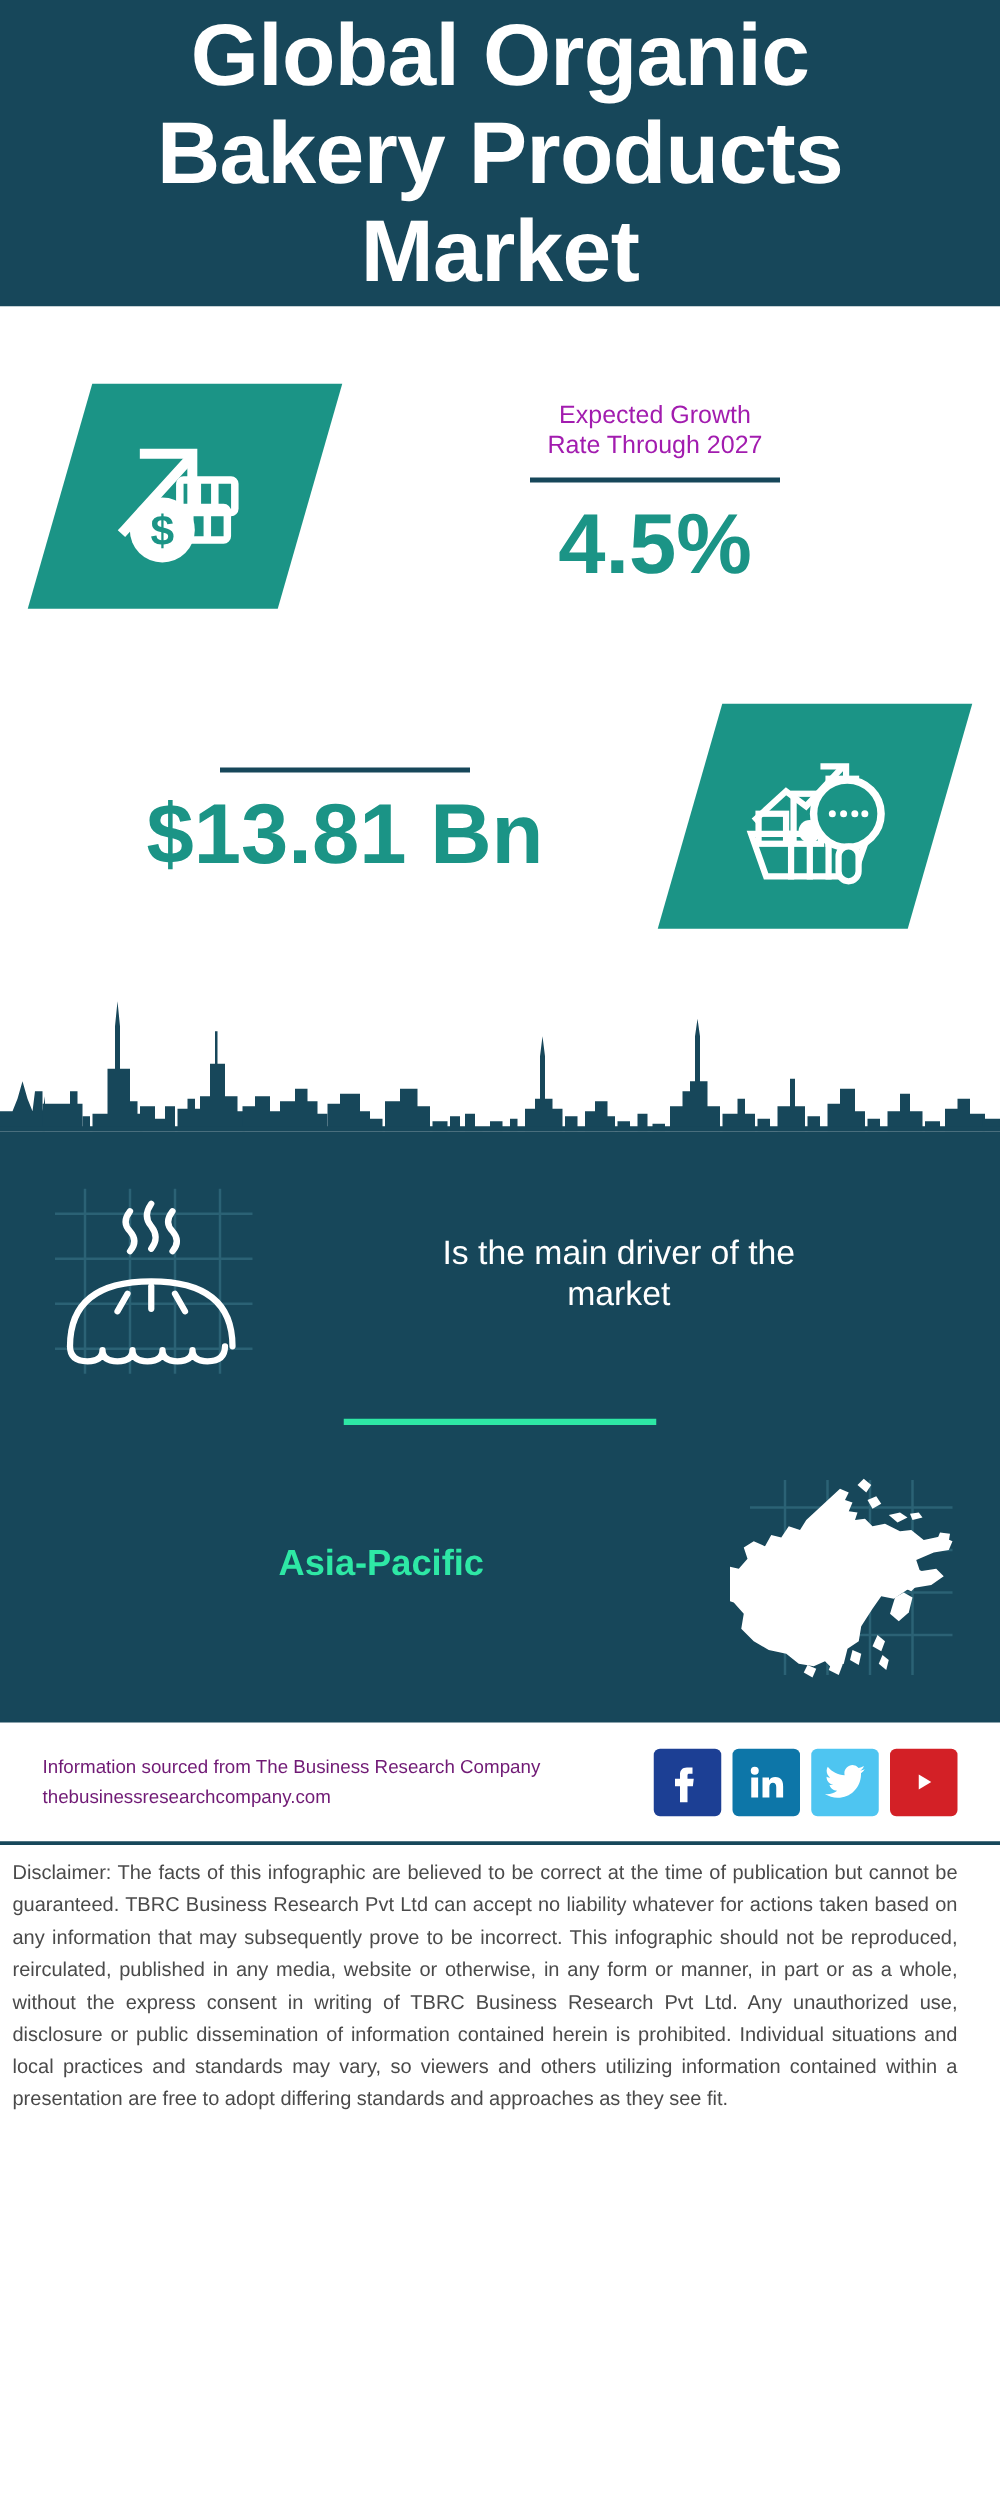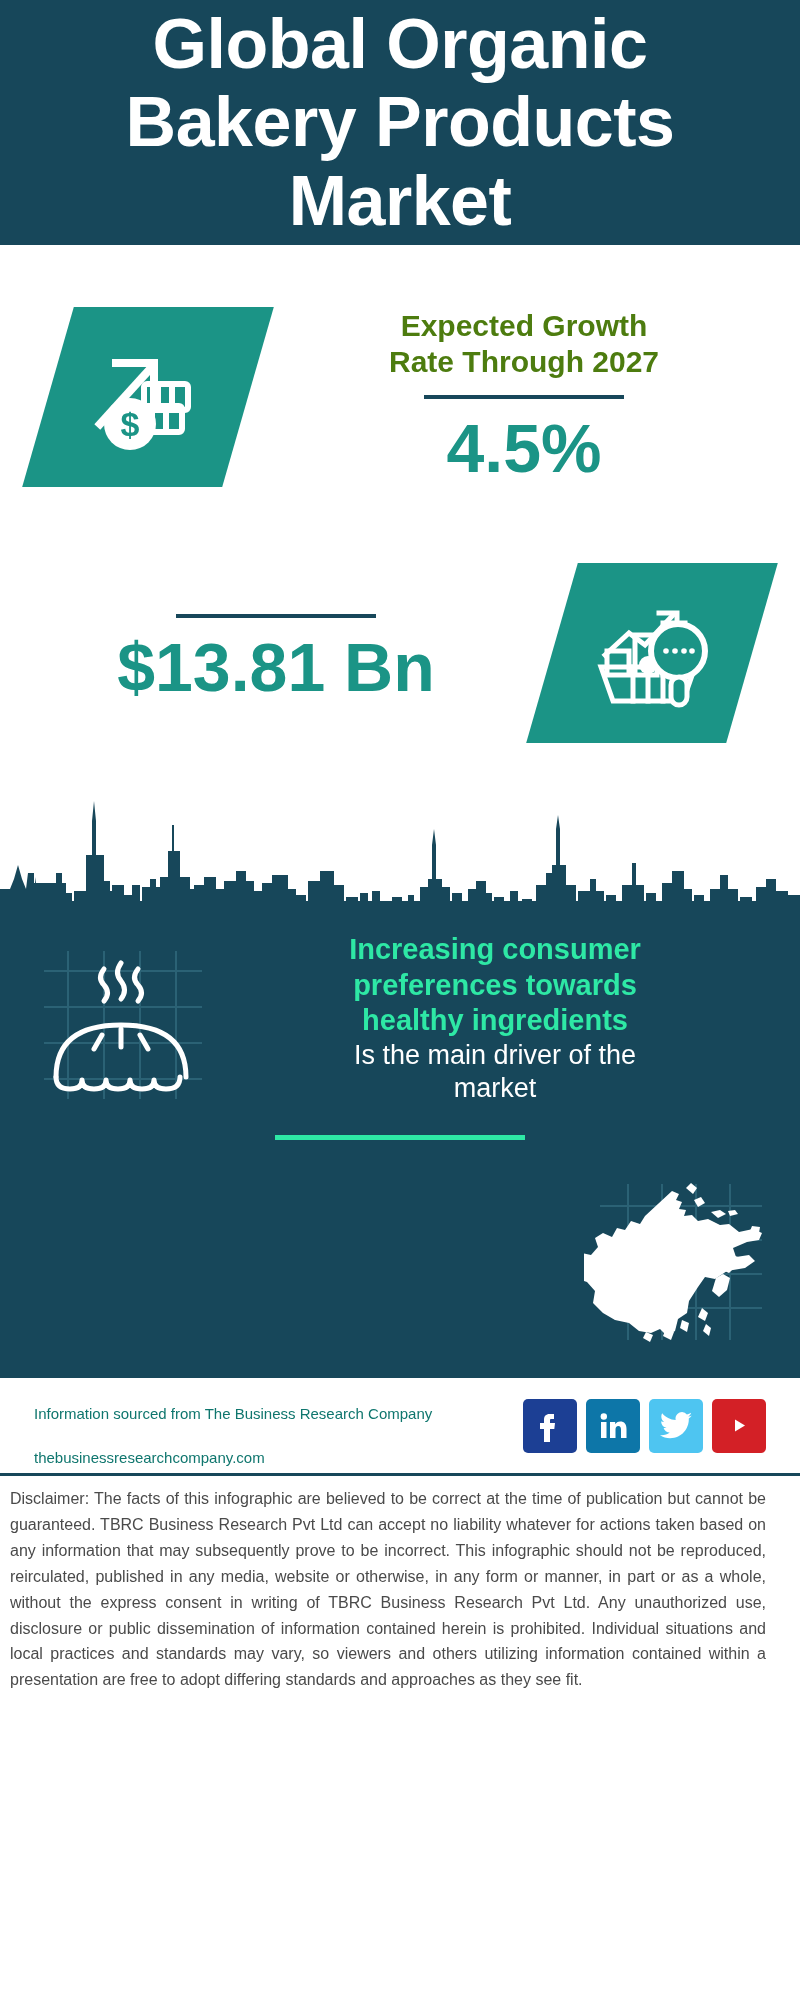--- a/index.html
+++ b/index.html
@@ -42,22 +42,22 @@
     width:200px; height:180px;
     background:#1b9486;
     transform: skewX(-16deg);
     display:flex; align-items:center; justify-content:center;
     flex:none;
   }
   .para .glyph { transform: skewX(16deg); display:block; }
 
   .stat-text { flex:1; text-align:center; padding:0 18px; }
   .stat-label {
-    color:#4d7c0f;
-    font-size:30px; font-weight:bold; line-height:1.22;
+    color:#a21caf;
+    font-size:20px; font-weight:normal; line-height:1.22;
     white-space:pre-line;
   }
   .stat-rule {
     width:200px; height:4px; background:#17475a;
     margin:14px auto 12px auto;
   }
   .stat-value {
     color:#1b9486;
     font-size:68px; font-weight:bold; line-height:1.1;
   }
@@ -102,21 +102,21 @@
   
   .footer {
     width:800px; height:98px;
     background:#ffffff;
     display:flex; align-items:center;
     padding:0 34px;
     border-bottom:3px solid #17475a;
   }
   .source { flex:1; }
   .source-line {
-    color:#0f766e; font-size:15px; line-height:1.55;margin-top:20px;
+    color:#701a75; font-size:15px; line-height:1.55;
   }
   .socials { display:flex; gap:9px; align-items:center; flex:none; }
   .social {
     width:54px; height:54px; border-radius:5px;
     display:flex; align-items:center; justify-content:center;
     color:#ffffff;
   }
   .sc-fb { background:#1c3f94; }
   .sc-li { background:#0d76a8; }
   .sc-tw { background:#4ec5f1; }
@@ -270,32 +270,30 @@
             <g fill="none" stroke="#ffffff" stroke-width="5" stroke-linecap="round" stroke-linejoin="round">
               <path d="M30 148 q0 -52 65 -52 q65 0 65 52"></path>
               <path d="M30 148 q0 12 14 12 q12 0 12 -9 q0 9 12 9 q12 0 12 -9 q0 9 12 9 q12 0 12 -9 q0 9 12 9 q12 0 12 -9 q0 9 12 9 q14 0 14 -12"></path>
               <line x1="95" y1="100" x2="95" y2="118"></line>
               <line x1="76" y1="106" x2="68" y2="120"></line>
               <line x1="114" y1="106" x2="122" y2="120"></line>
             </g>
           </svg>
         </div>
         <div class="feature-text">
-          <div class="accent-line">Increasing consumer
-preferences towards
-healthy ingredients</div>
           <div class="plain-line">Is the main driver of the
 market</div>
         </div>
       </div>
 
       <div class="divider"></div>
 
       <div class="feature region">
         <div class="feature-text">
+          <div class="accent-line">Asia-Pacific</div>
         </div>
         <div class="icon-box">
           <svg width="190" height="185" viewBox="0 0 190 185">
             <g stroke="#2b6275" stroke-width="2" fill="none">
               <line x1="16" y1="44" x2="178" y2="44"></line>
               <line x1="16" y1="78" x2="178" y2="78"></line>
               <line x1="16" y1="112" x2="178" y2="112"></line>
               <line x1="16" y1="146" x2="178" y2="146"></line>
               <line x1="44" y1="22" x2="44" y2="178"></line>
               <line x1="78" y1="22" x2="78" y2="178"></line>

